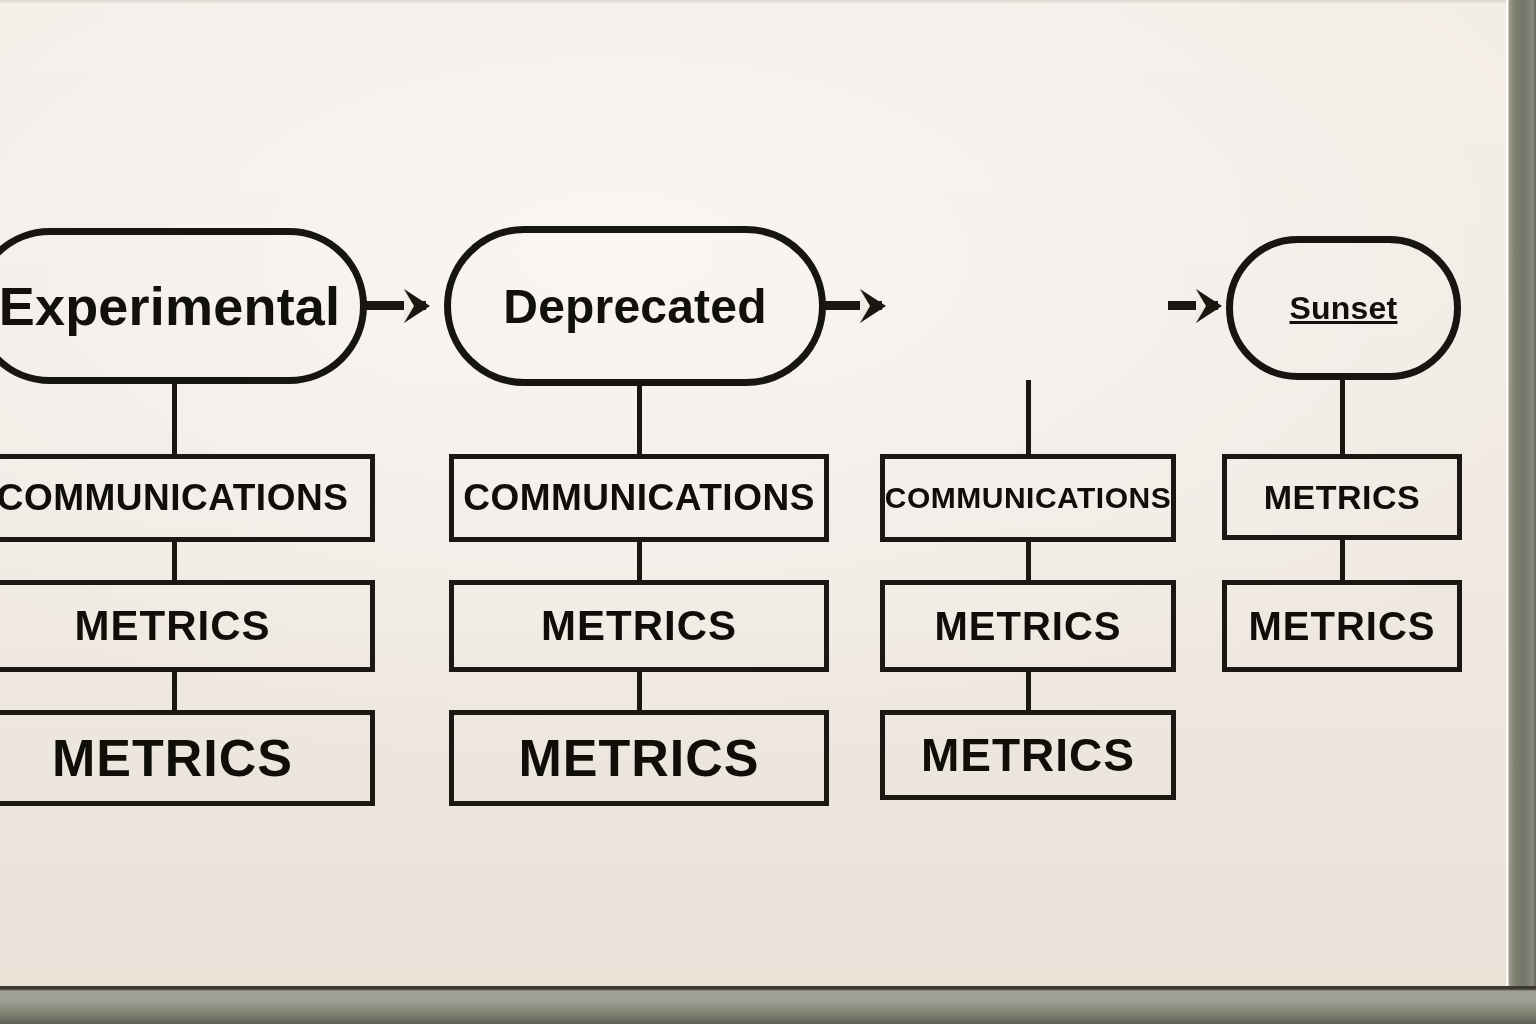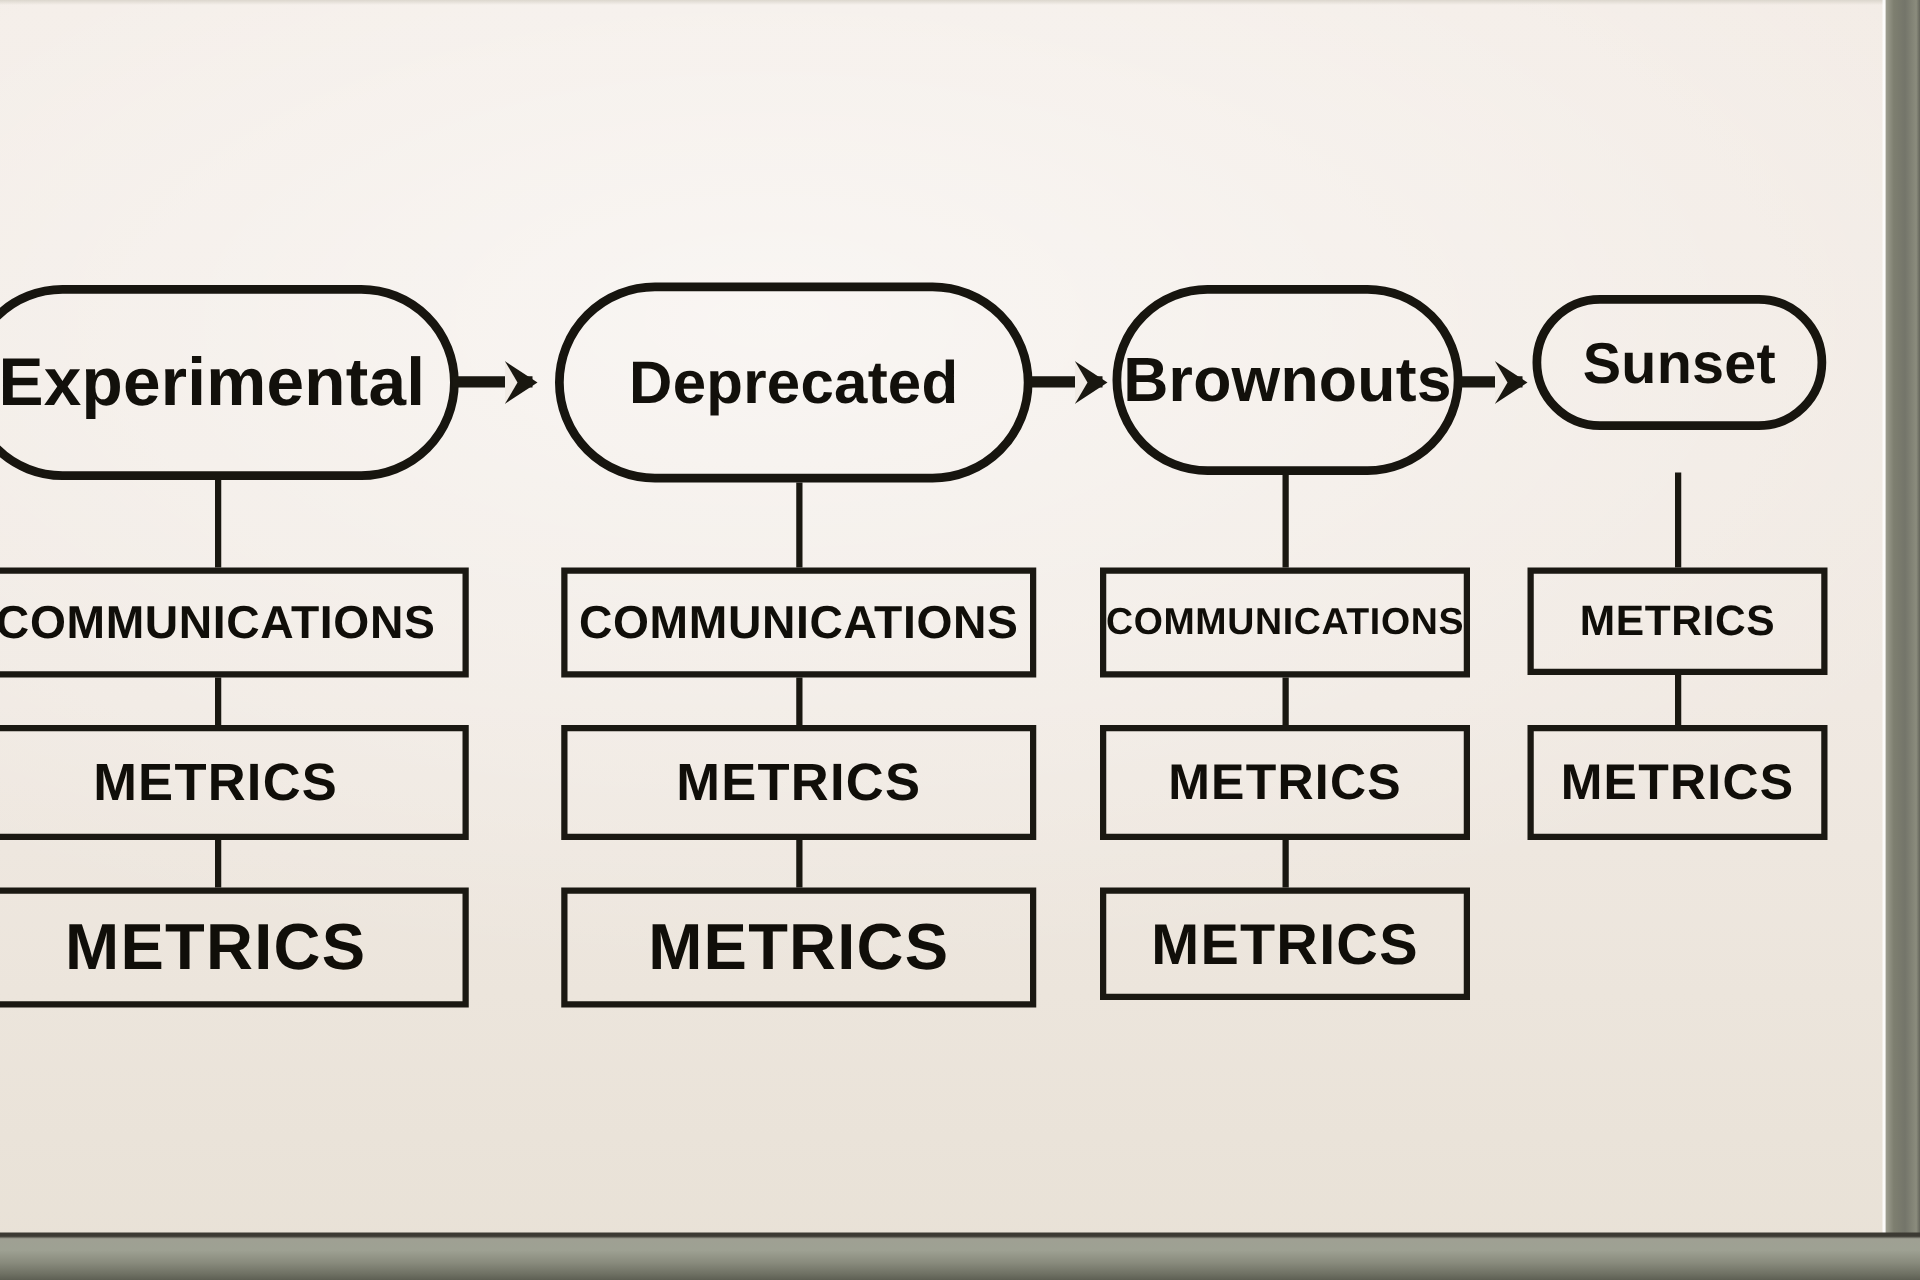--- a/index.html
+++ b/index.html
@@ -190,23 +190,20 @@
     <div class="vline" style="left:637px; top:672px; height:38px;"></div>
 
     <div class="rect" style="left:449px; top:710px; width:380px; height:96px; font-size:52px; letter-spacing:1px;">
       <span>METRICS</span>
     </div>
 
     <div class="arrow-shaft" style="left:824px; top:301px; width:58px;"></div>
     <div class="arrow-head" style="left:860px; top:289px;"></div>
     <div class="arrow-notch" style="left:860px; top:289px;"></div>
 
-    <div class="pill" style="left:890px; top:228px; width:280px; height:152px; font-size:50px;">
-      <span>Brownouts</span>
-    </div>
 
     <div class="vline" style="left:1026px; top:380px; height:74px;"></div>
 
     <div class="rect" style="left:880px; top:454px; width:296px; height:88px; font-size:30px; letter-spacing:0.5px;">
       <span>COMMUNICATIONS</span>
     </div>
 
     <div class="vline" style="left:1026px; top:542px; height:38px;"></div>
 
     <div class="rect" style="left:880px; top:580px; width:296px; height:92px; font-size:40px; letter-spacing:1px;">
@@ -216,21 +213,21 @@
     <div class="vline" style="left:1026px; top:672px; height:38px;"></div>
 
     <div class="rect" style="left:880px; top:710px; width:296px; height:90px; font-size:46px; letter-spacing:1px;">
       <span>METRICS</span>
     </div>
 
     <div class="arrow-shaft" style="left:1168px; top:301px; width:50px;"></div>
     <div class="arrow-head" style="left:1196px; top:289px;"></div>
     <div class="arrow-notch" style="left:1196px; top:289px;"></div>
 
-    <div class="pill" style="left:1226px; top:236px; width:235px; height:108px; font-size:46px;">
+    <div class="pill" style="left:1226px; top:236px; width:235px; height:144px; font-size:32px;text-decoration:underline;">
       <span>Sunset</span>
     </div>
 
     <div class="vline" style="left:1340px; top:378px; height:76px;"></div>
 
     <div class="rect" style="left:1222px; top:454px; width:240px; height:86px; font-size:34px; letter-spacing:0.5px;">
       <span>METRICS</span>
     </div>
 
     <div class="vline" style="left:1340px; top:540px; height:40px;"></div>

